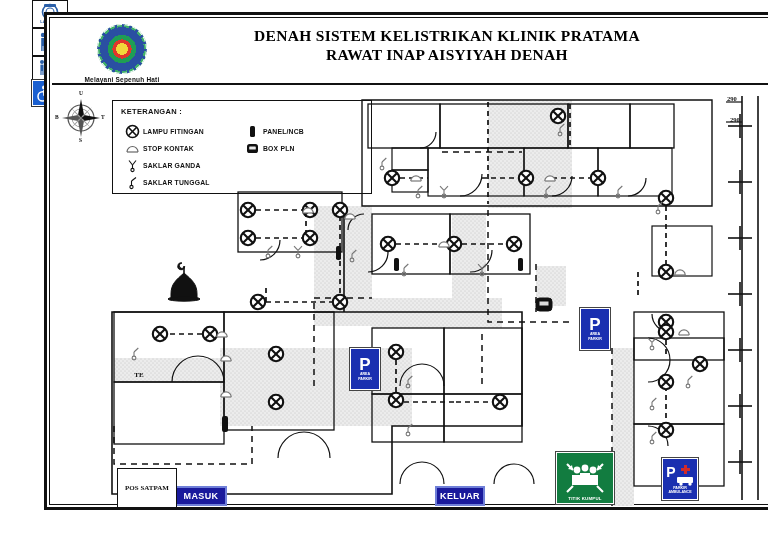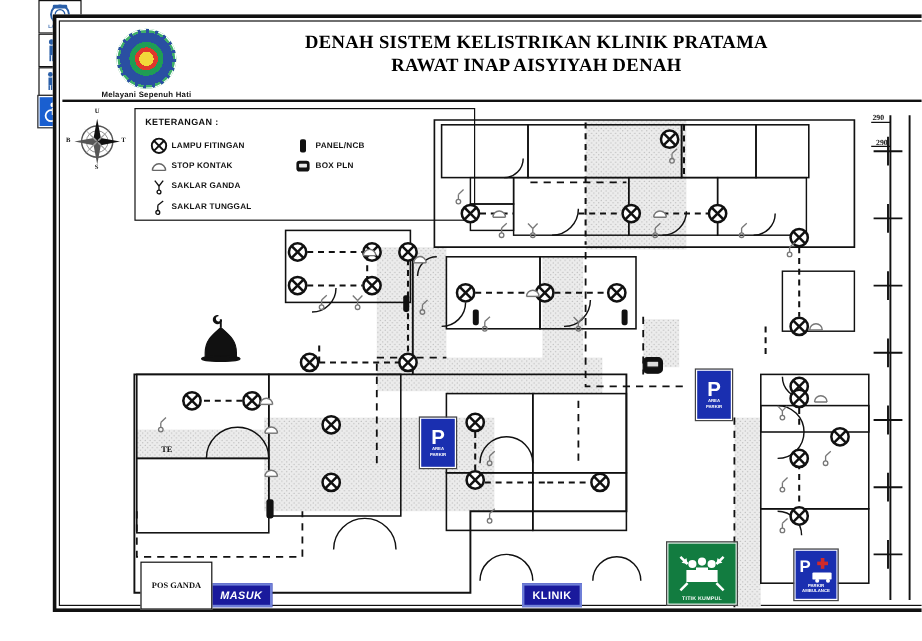--- a/index.html
+++ b/index.html
@@ -46,21 +46,21 @@
   
   .compass{position:absolute;left:22px;top:90px;width:54px;height:56px;}
   .compass .lbl{position:absolute;font-size:5.5px;font-weight:bold;color:#111;
         font-family:"Liberation Serif",serif;}
   .compass .n{left:25px;top:0px;}
   .compass .s{left:25px;top:47px;}
   .compass .w{left:1px;top:24px;}
   .compass .e{left:47px;top:24px;}
 
   
-  .legend{position:absolute;left:80px;top:90px;width:284px;height:94px;
+  .legend{position:absolute;left:80px;top:100px;width:260px;height:94px;
         border:1.5px solid #111;background:#fff;box-sizing:border-box;}
   .legend h4{margin:0;padding:6px 0 3px 8px;font-size:7.5px;font-weight:bold;
         color:#111;letter-spacing:.3px;}
   .legend .col{position:absolute;font-size:7px;font-weight:bold;color:#111;}
   .legend .c1{left:8px;top:22px;}
   .legend .c2{left:128px;top:22px;}
   .lg-row{display:flex;align-items:center;height:17px;}
   .lg-sym{width:22px;height:15px;display:flex;align-items:center;justify-content:center;
         flex:0 0 22px;}
   .lg-txt{font-size:6.8px;font-weight:bold;letter-spacing:.2px;white-space:nowrap;}
@@ -493,23 +493,23 @@
     <span class="t">AREA</span>
     <span class="t">PARKIR</span>
   </div>
 
   <div class="park sign" style="left:548px;top:308px;width:30px;height:42px;">
     <span class="p">P</span>
     <span class="t">AREA</span>
     <span class="t">PARKIR</span>
   </div>
 
-  <div class="sign sign-blue" style="left:143px;top:486px;width:52px;height:20px;font-style:italic;">MASUK</div>
-
-  <div class="sign sign-blue" style="left:403px;top:486px;width:50px;height:20px;">KLINIK</div>
+  <div class="sign sign-blue" style="left:143px;top:486px;width:52px;height:20px;">MASUK</div>
+
+  <div class="sign sign-blue" style="left:403px;top:486px;width:50px;height:20px;">KELUAR</div>
 
   <div class="green sign" style="left:524px;top:452px;width:58px;height:52px;">
     <svg width="52" height="34" viewBox="0 0 52 34">
       <circle cx="18" cy="8" r="3.4" fill="#fff"></circle>
       <path d="M13,13 h10 v10 h-10 z" fill="#fff"></path>
       <circle cx="26" cy="6" r="3.4" fill="#fff"></circle>
       <path d="M21,11 h10 v12 h-10 z" fill="#fff"></path>
       <circle cx="34" cy="8" r="3.4" fill="#fff"></circle>
       <path d="M29,13 h10 v10 h-10 z" fill="#fff"></path>
       <path d="M8,2 L14,8 M44,2 L38,8 M8,30 L14,24 M44,30 L38,24" stroke="#fff" stroke-width="2.1" fill="none"></path>
@@ -529,18 +529,18 @@
       <g fill="#fff">
         <rect x="13" y="13" width="16" height="6" rx="1"></rect>
         <circle cx="17" cy="20" r="1.7"></circle>
         <circle cx="26" cy="20" r="1.7"></circle>
       </g>
     </svg>
     <span class="t">PARKIR</span>
     <span class="t">AMBULANCE</span>
   </div>
 
-  <div class="posbox" style="left:85px;top:468px;width:58px;height:38px;">POS GANDA</div>
+  <div class="posbox" style="left:85px;top:468px;width:58px;height:38px;">POS SATPAM</div>
 
   <span class="posbox" style="left:96px;top:368px;width:22px;height:14px;border:none;
         font-size:7px;background:transparent;">TE</span>
 
 </div>
 
 </body></html>

